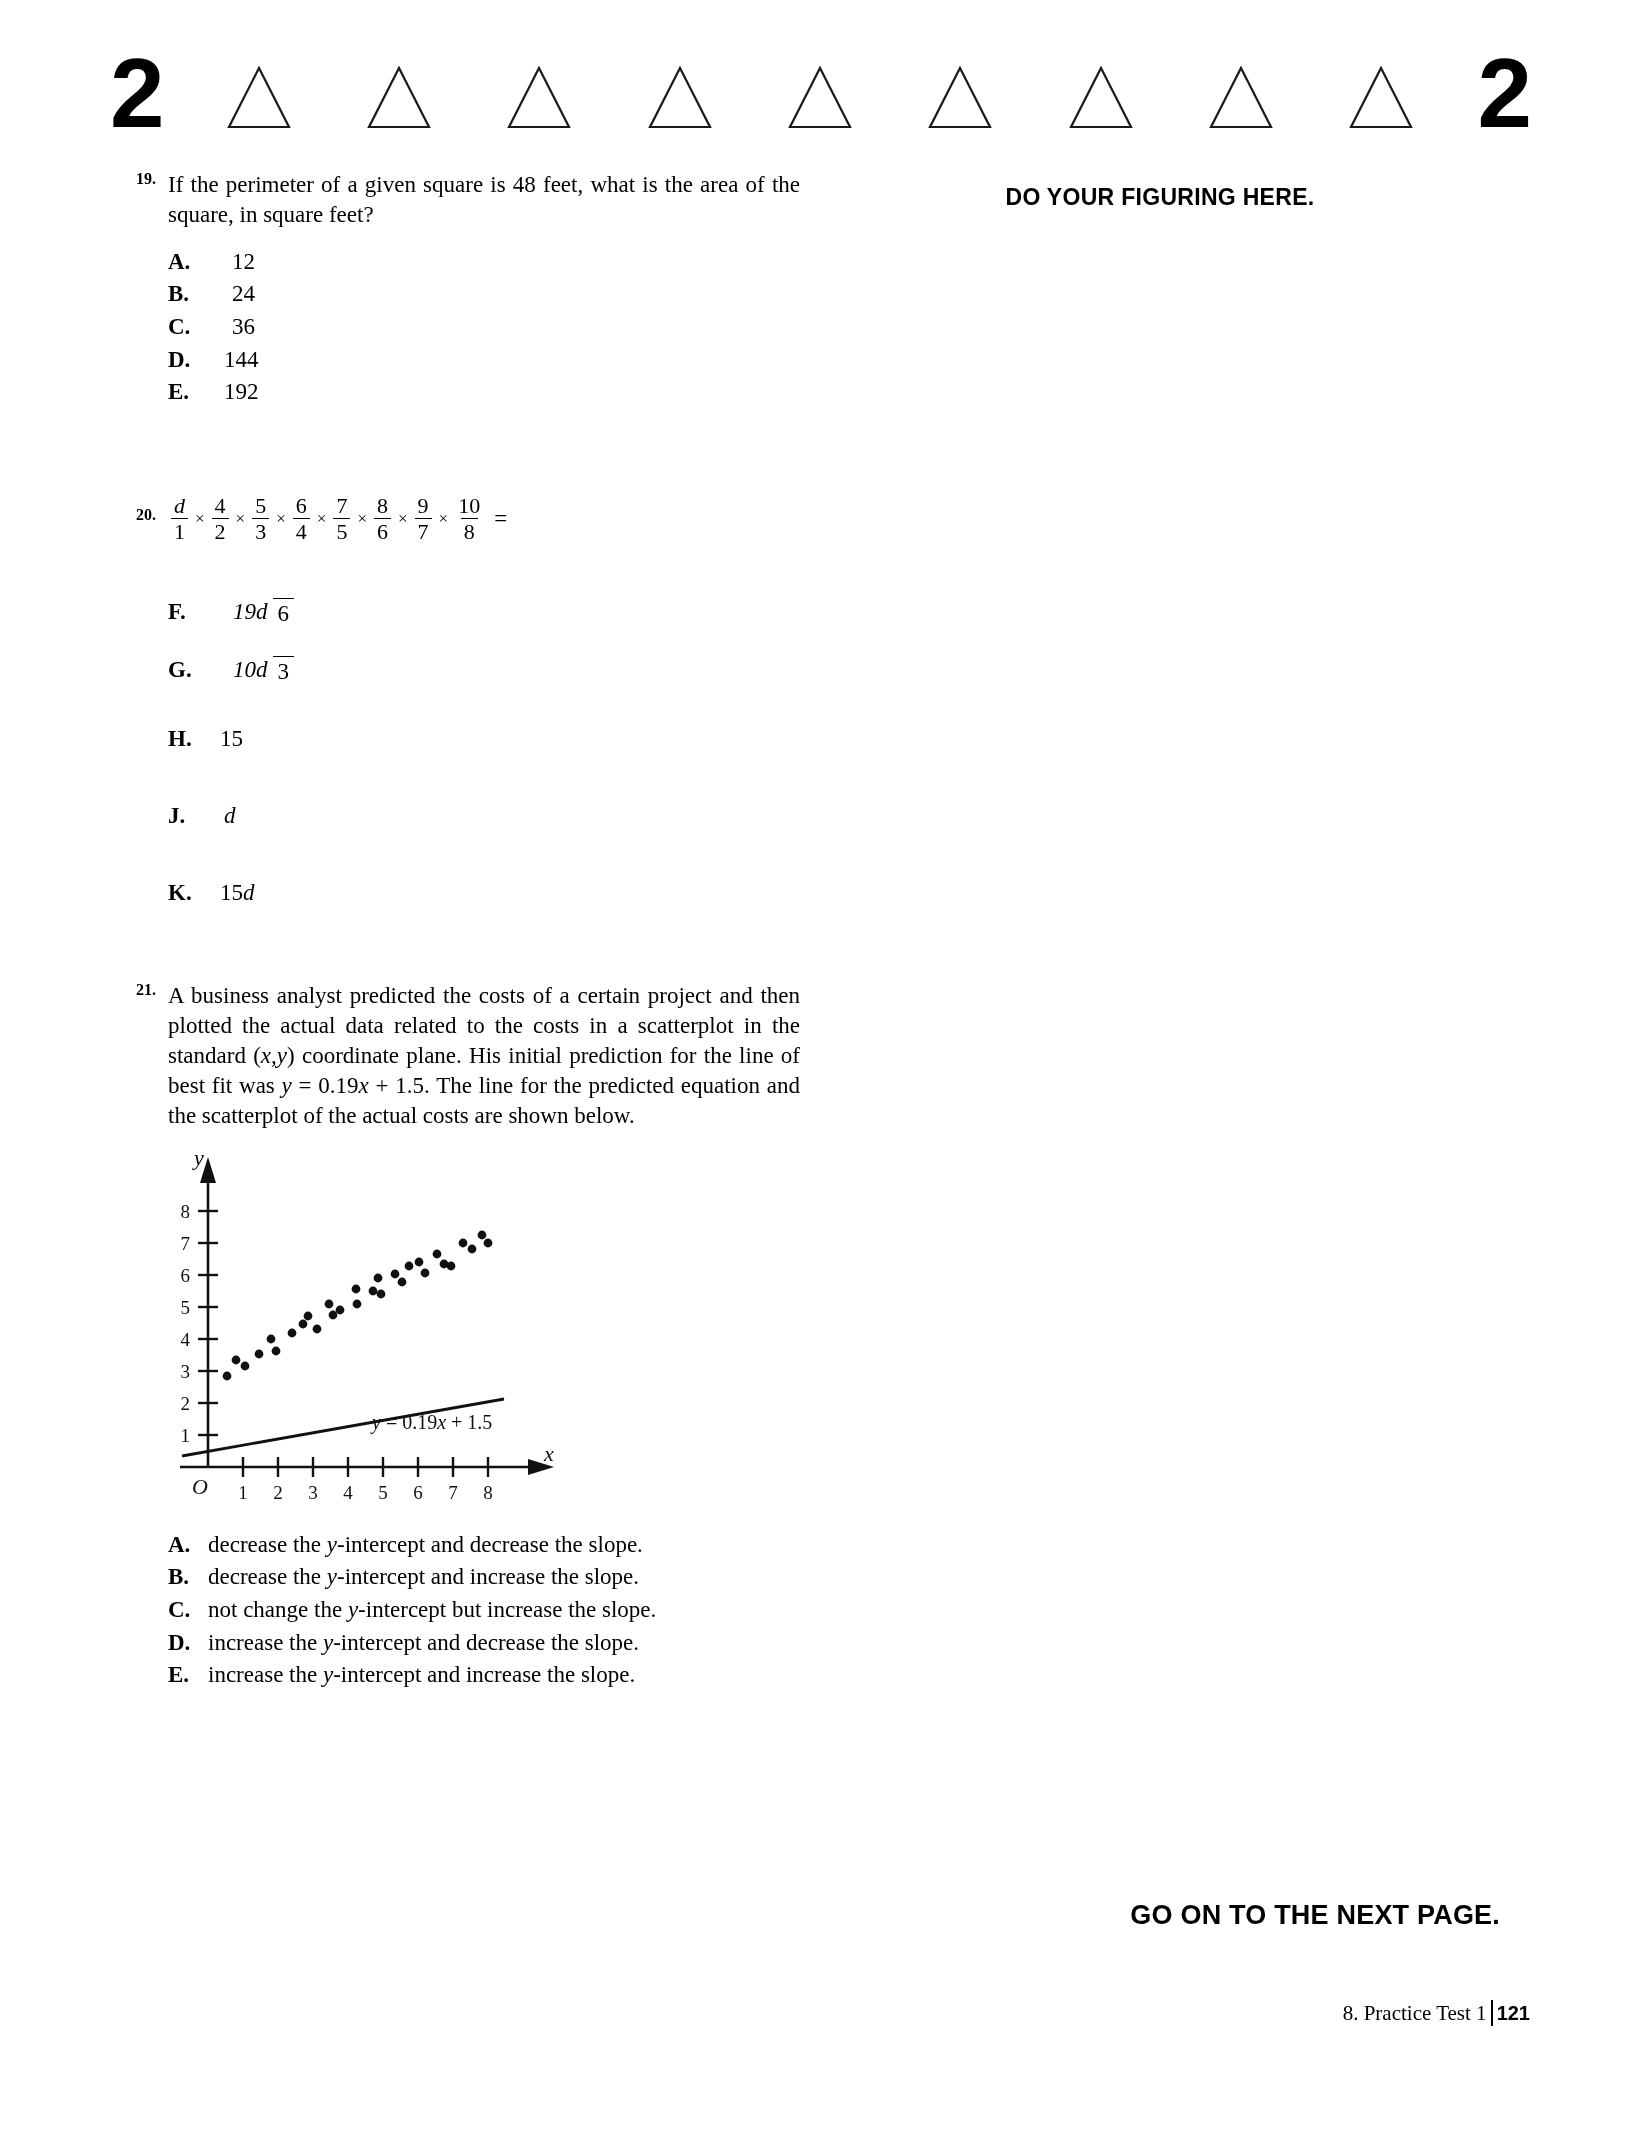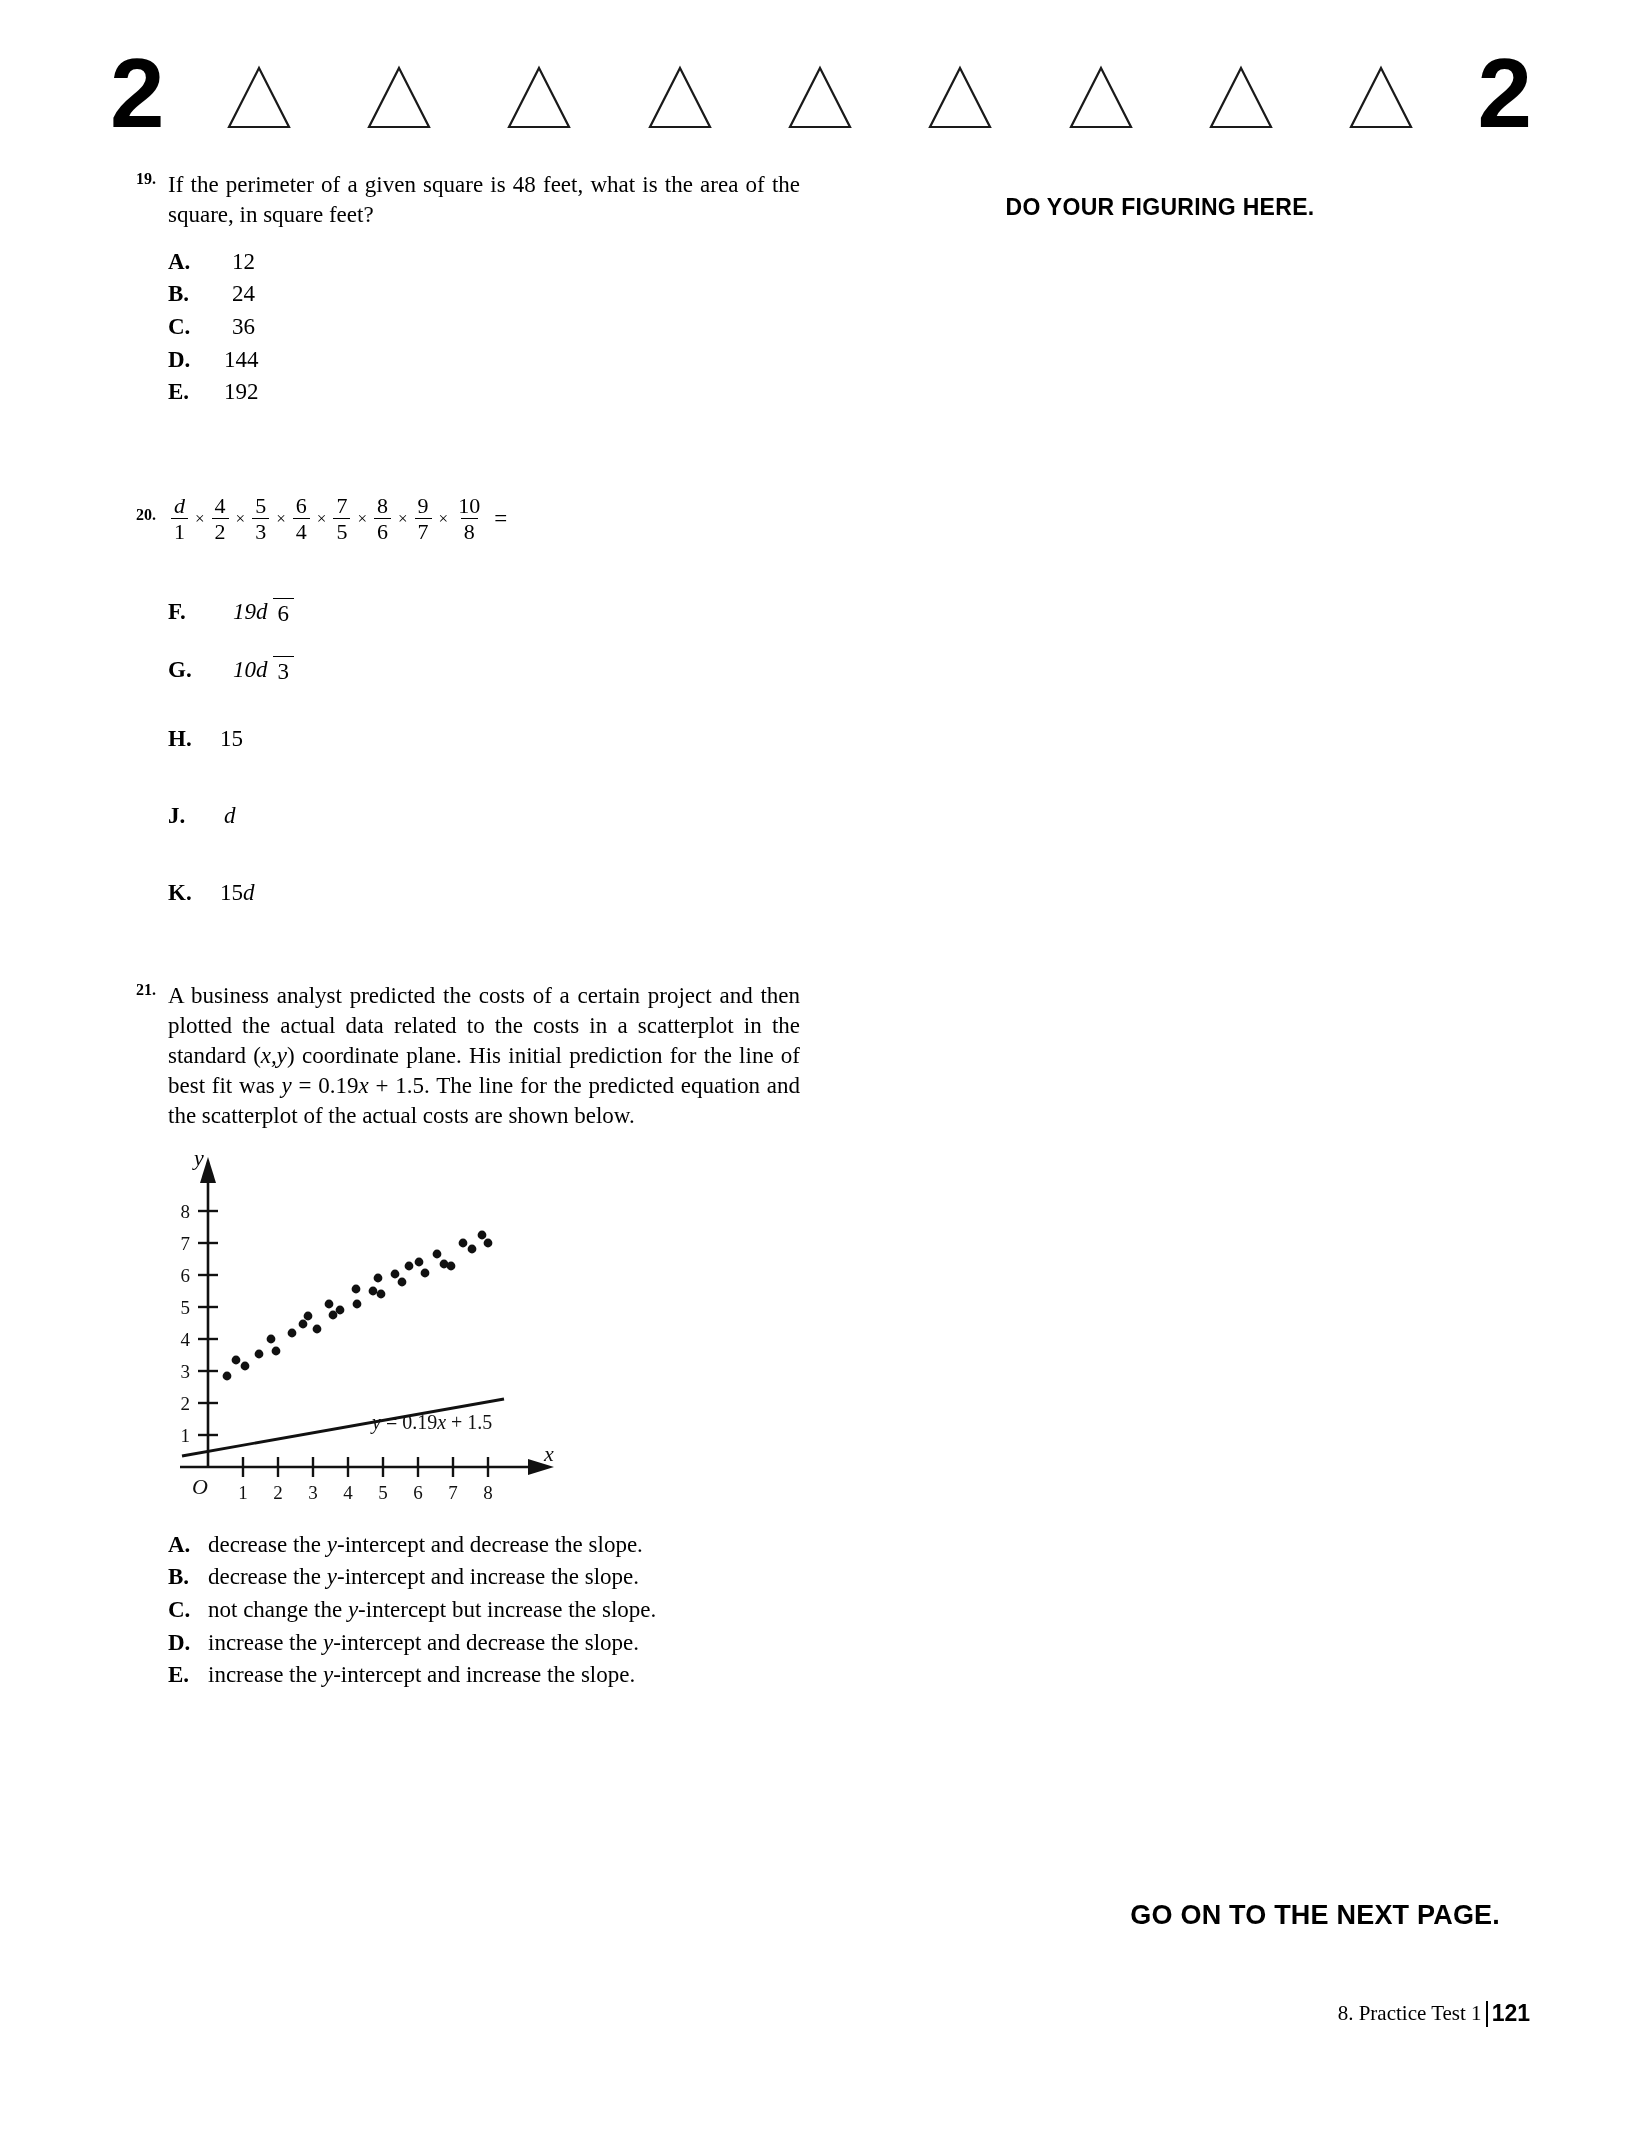--- a/index.html
+++ b/index.html
@@ -122,21 +122,21 @@
     margin-top: 18px;
     position: relative;
     width: 400px;
     height: 360px;
   }
 
   
   .figuring-note {
     position: absolute;
     left: 880px;
-    top: 194px;
+    top: 184px;
     width: 560px;
     text-align: center;
     font-family: "Liberation Sans", sans-serif;
     font-weight: bold;
     font-size: 23px;
     letter-spacing: 0.3px;
   }
   .goon-note {
     position: absolute;
     left: 880px;
@@ -162,21 +162,21 @@
   .footer-label { font-family: "Liberation Serif", serif; }
   .footer-rule {
     width: 2px;
     height: 26px;
     background: #000;
     display: inline-block;
   }
   .footer-page {
     font-family: "Liberation Sans", sans-serif;
     font-weight: bold;
-    font-size: 23px;
+    font-size: 20px;
   }
 </style>
 </head>
 <body>
 
 <div class="page-header">
   <div class="big-numeral">2</div>
   <div class="tri-row">
     <svg width="64" height="66">
         <polygon points="32,3 62,62 2,62" fill="#fff" stroke="#1a1a1a" stroke-width="2.2"></polygon>

